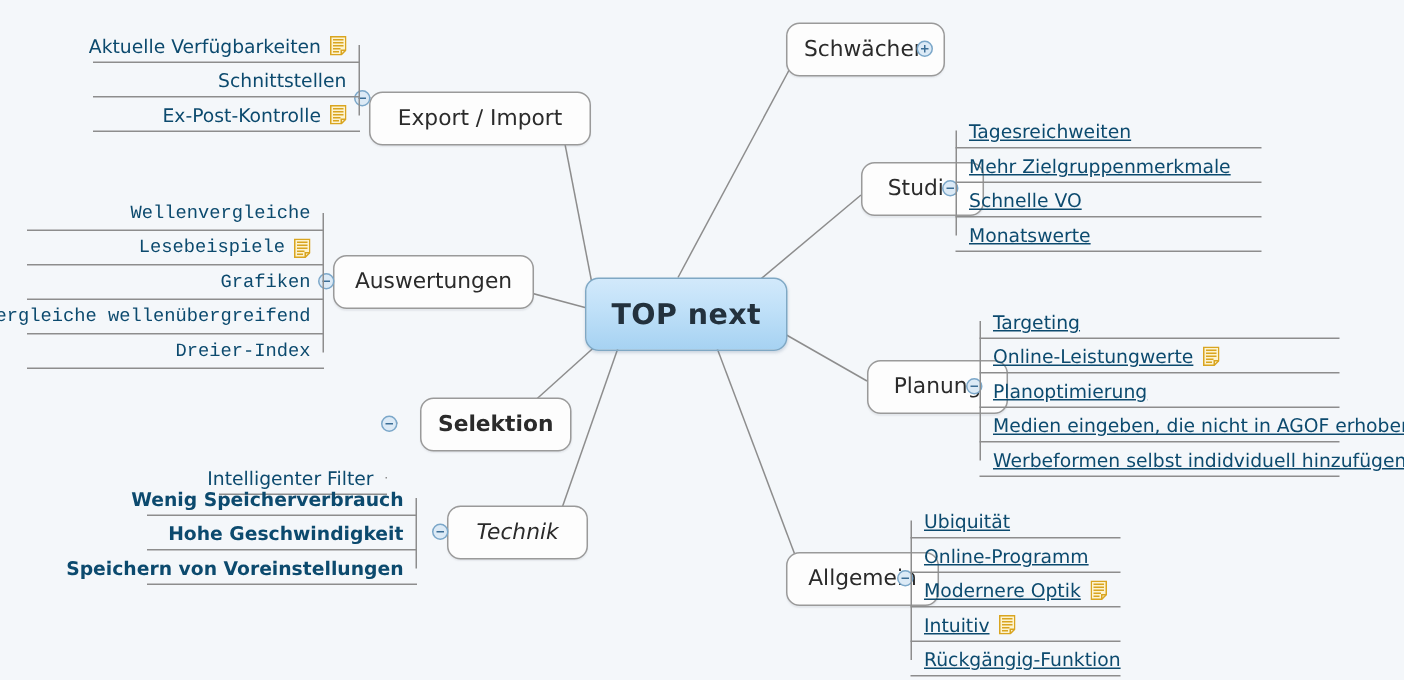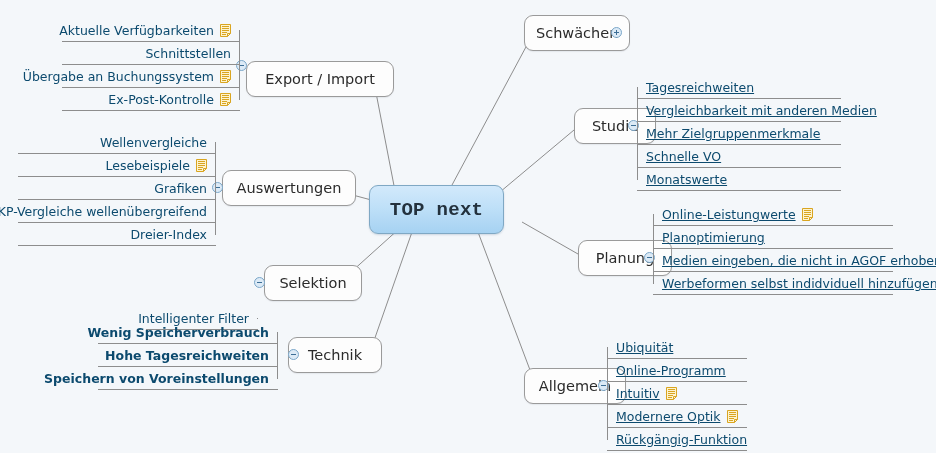--- a/index.html
+++ b/index.html
@@ -91,21 +91,21 @@
       <line x1="478" y1="232" x2="530" y2="370" stroke="#8d8d8d" stroke-width="1"></line>
       <line x1="240" y1="65" x2="247" y2="65" stroke="#8d8d8d" stroke-width="1"></line>
       <line x1="216" y1="187" x2="223" y2="187" stroke="#8d8d8d" stroke-width="1"></line>
       <line x1="258" y1="282" x2="265" y2="282" stroke="#8d8d8d" stroke-width="1"></line>
       <line x1="292" y1="354" x2="299" y2="354" stroke="#8d8d8d" stroke-width="1"></line>
       <line x1="637" y1="125" x2="628" y2="125" stroke="#8d8d8d" stroke-width="1"></line>
       <line x1="653" y1="257" x2="644" y2="257" stroke="#8d8d8d" stroke-width="1"></line>
       <line x1="607" y1="385" x2="598" y2="385" stroke="#8d8d8d" stroke-width="1"></line>
     </svg>
   <div id="nodes-layer">
-      <div class="central" style="left: 369px; top: 185px; width: 133px; height: 47px; font-family: Liberation Mono, monospace;">
+      <div class="central" style="left: 390px; top: 185px; width: 133px; height: 47px;">
         <span>TOP next</span>
       </div>
       <div class="branch" style="left: 246px; top: 48px; min-width: 124px; margin-top: 13px;">
         <span class="lbl">Export / Import</span>
       </div>
       <div class="marker" style="left: 236px; top: 60px;"></div>
       <div class="leafgroup left" style="top: 19px; width: 178px; left: 62px;">
         <div class="spine"></div>
         <div class="leaf">
           <span class="lbl">Aktuelle Verfügbarkeiten</span>
@@ -122,37 +122,20 @@
               </g>
             </svg>
           </span>
           <div class="uline"></div>
         </div>
         <div class="leaf">
           <span class="lbl">Schnittstellen</span>
           <div class="uline"></div>
         </div>
         <div class="leaf">
-          <span class="lbl">Übergabe an Buchungssystem</span>
-          <span class="note">
-            <svg width="11" height="13" viewBox="0 0 11 13">
-              <path d="M0.5 0.5 H10.5 V9.5 L7.5 12.5 H0.5 Z" fill="#fdf3cf" stroke="#d9a520" stroke-width="1"></path>
-              <path d="M10.5 9.5 H7.5 V12.5" fill="none" stroke="#d9a520" stroke-width="1"></path>
-              <g stroke="#d9a520" stroke-width="1">
-                <line x1="2" y1="2.5" x2="9" y2="2.5"></line>
-                <line x1="2" y1="4.5" x2="9" y2="4.5"></line>
-                <line x1="2" y1="6.5" x2="9" y2="6.5"></line>
-                <line x1="2" y1="8.5" x2="7" y2="8.5"></line>
-                <line x1="2" y1="10.5" x2="6" y2="10.5"></line>
-              </g>
-            </svg>
-          </span>
-          <div class="uline"></div>
-        </div>
-        <div class="leaf">
           <span class="lbl">Ex-Post-Kontrolle</span>
           <span class="note">
             <svg width="11" height="13" viewBox="0 0 11 13">
               <path d="M0.5 0.5 H10.5 V9.5 L7.5 12.5 H0.5 Z" fill="#fdf3cf" stroke="#d9a520" stroke-width="1"></path>
               <path d="M10.5 9.5 H7.5 V12.5" fill="none" stroke="#d9a520" stroke-width="1"></path>
               <g stroke="#d9a520" stroke-width="1">
                 <line x1="2" y1="2.5" x2="9" y2="2.5"></line>
                 <line x1="2" y1="4.5" x2="9" y2="4.5"></line>
                 <line x1="2" y1="6.5" x2="9" y2="6.5"></line>
                 <line x1="2" y1="8.5" x2="7" y2="8.5"></line>
@@ -160,21 +143,21 @@
               </g>
             </svg>
           </span>
           <div class="uline"></div>
         </div>
       </div>
       <div class="branch" style="left: 222px; top: 170px; min-width: 110px;">
         <span class="lbl">Auswertungen</span>
       </div>
       <div class="marker" style="left: 212px; top: 182px;"></div>
-      <div class="leafgroup left" style="top: 131px; width: 198px; left: 18px;">
+      <div class="leafgroup left" style="top: 131px; width: 198px; left: 18px; font-family: Liberation Mono, monospace;">
         <div class="spine"></div>
         <div class="leaf">
           <span class="lbl">Wellenvergleiche</span>
           <div class="uline"></div>
         </div>
         <div class="leaf">
           <span class="lbl">Lesebeispiele</span>
           <span class="note">
             <svg width="11" height="13" viewBox="0 0 11 13">
               <path d="M0.5 0.5 H10.5 V9.5 L7.5 12.5 H0.5 Z" fill="#fdf3cf" stroke="#d9a520" stroke-width="1"></path>
@@ -196,43 +179,43 @@
         </div>
         <div class="leaf">
           <span class="lbl">TKP-Vergleiche wellenübergreifend</span>
           <div class="uline"></div>
         </div>
         <div class="leaf">
           <span class="lbl">Dreier-Index</span>
           <div class="uline"></div>
         </div>
       </div>
-      <div class="branch" style="left: 264px; top: 265px; min-width: 74px;">
+      <div class="branch" style="left: 280px; top: 265px; min-width: 74px; font-weight: bold;">
         <span class="lbl">Selektion</span>
       </div>
       <div class="marker" style="left: 254px; top: 277px;"></div>
       <div class="leafgroup left" style="top: 267px; width: 112px; left: 146px; margin-top: 40px;">
         <div class="spine"></div>
         <div class="leaf">
           <span class="lbl">Intelligenter Filter</span>
           <div class="uline"></div>
         </div>
       </div>
-      <div class="branch" style="left: 288px; top: 337px; min-width: 70px;">
+      <div class="branch" style="left: 298px; top: 337px; min-width: 70px; font-style: italic;">
         <span class="lbl">Technik</span>
       </div>
       <div class="marker" style="left: 288px; top: 349px;"></div>
       <div class="leafgroup left" style="top: 321px; width: 180px; left: 98px; font-weight: bold;">
         <div class="spine"></div>
         <div class="leaf">
           <span class="lbl">Wenig Speicherverbrauch</span>
           <div class="uline"></div>
         </div>
         <div class="leaf">
-          <span class="lbl">Hohe Tagesreichweiten</span>
+          <span class="lbl">Hohe Geschwindigkeit</span>
           <div class="uline"></div>
         </div>
         <div class="leaf">
           <span class="lbl">Speichern von Voreinstellungen</span>
           <div class="uline"></div>
         </div>
       </div>
       <div class="branch" style="left: 524px; top: 15px; min-width: 82px;">
         <span class="lbl">Schwächen</span>
       </div>
@@ -241,43 +224,43 @@
         <span class="lbl">Studie</span>
       </div>
       <div class="marker" style="left: 628px; top: 120px;"></div>
       <div class="leafgroup right" style="top: 76px; width: 204px; left: 637px;">
         <div class="spine"></div>
         <div class="leaf">
           <span class="lbl">Tagesreichweiten</span>
           <div class="uline"></div>
         </div>
         <div class="leaf">
-          <span class="lbl">Vergleichbarkeit mit anderen Medien</span>
-          <div class="uline"></div>
-        </div>
-        <div class="leaf">
           <span class="lbl">Mehr Zielgruppenmerkmale</span>
           <div class="uline"></div>
         </div>
         <div class="leaf">
           <span class="lbl">Schnelle VO</span>
           <div class="uline"></div>
         </div>
         <div class="leaf">
           <span class="lbl">Monatswerte</span>
           <div class="uline"></div>
         </div>
       </div>
       <div class="branch" style="left: 578px; top: 240px; min-width: 70px;">
         <span class="lbl">Planung</span>
       </div>
       <div class="marker" style="left: 644px; top: 252px;"></div>
       <div class="leafgroup right" style="top: 203px; width: 240px; left: 653px;">
         <div class="spine"></div>
         <div class="leaf">
+          <span class="lbl">Targeting</span>
+          <div class="uline"></div>
+        </div>
+        <div class="leaf">
           <span class="lbl">Online-Leistungwerte</span>
           <span class="note">
             <svg width="11" height="13" viewBox="0 0 11 13">
               <path d="M0.5 0.5 H10.5 V9.5 L7.5 12.5 H0.5 Z" fill="#fdf3cf" stroke="#d9a520" stroke-width="1"></path>
               <path d="M10.5 9.5 H7.5 V12.5" fill="none" stroke="#d9a520" stroke-width="1"></path>
               <g stroke="#d9a520" stroke-width="1">
                 <line x1="2" y1="2.5" x2="9" y2="2.5"></line>
                 <line x1="2" y1="4.5" x2="9" y2="4.5"></line>
                 <line x1="2" y1="6.5" x2="9" y2="6.5"></line>
                 <line x1="2" y1="8.5" x2="7" y2="8.5"></line>
@@ -308,38 +291,38 @@
         <div class="spine"></div>
         <div class="leaf">
           <span class="lbl">Ubiquität</span>
           <div class="uline"></div>
         </div>
         <div class="leaf">
           <span class="lbl">Online-Programm</span>
           <div class="uline"></div>
         </div>
         <div class="leaf">
+          <span class="lbl">Modernere Optik</span>
+          <span class="note">
+            <svg width="11" height="13" viewBox="0 0 11 13">
+              <path d="M0.5 0.5 H10.5 V9.5 L7.5 12.5 H0.5 Z" fill="#fdf3cf" stroke="#d9a520" stroke-width="1"></path>
+              <path d="M10.5 9.5 H7.5 V12.5" fill="none" stroke="#d9a520" stroke-width="1"></path>
+              <g stroke="#d9a520" stroke-width="1">
+                <line x1="2" y1="2.5" x2="9" y2="2.5"></line>
+                <line x1="2" y1="4.5" x2="9" y2="4.5"></line>
+                <line x1="2" y1="6.5" x2="9" y2="6.5"></line>
+                <line x1="2" y1="8.5" x2="7" y2="8.5"></line>
+                <line x1="2" y1="10.5" x2="6" y2="10.5"></line>
+              </g>
+            </svg>
+          </span>
+          <div class="uline"></div>
+        </div>
+        <div class="leaf">
           <span class="lbl">Intuitiv</span>
-          <span class="note">
-            <svg width="11" height="13" viewBox="0 0 11 13">
-              <path d="M0.5 0.5 H10.5 V9.5 L7.5 12.5 H0.5 Z" fill="#fdf3cf" stroke="#d9a520" stroke-width="1"></path>
-              <path d="M10.5 9.5 H7.5 V12.5" fill="none" stroke="#d9a520" stroke-width="1"></path>
-              <g stroke="#d9a520" stroke-width="1">
-                <line x1="2" y1="2.5" x2="9" y2="2.5"></line>
-                <line x1="2" y1="4.5" x2="9" y2="4.5"></line>
-                <line x1="2" y1="6.5" x2="9" y2="6.5"></line>
-                <line x1="2" y1="8.5" x2="7" y2="8.5"></line>
-                <line x1="2" y1="10.5" x2="6" y2="10.5"></line>
-              </g>
-            </svg>
-          </span>
-          <div class="uline"></div>
-        </div>
-        <div class="leaf">
-          <span class="lbl">Modernere Optik</span>
           <span class="note">
             <svg width="11" height="13" viewBox="0 0 11 13">
               <path d="M0.5 0.5 H10.5 V9.5 L7.5 12.5 H0.5 Z" fill="#fdf3cf" stroke="#d9a520" stroke-width="1"></path>
               <path d="M10.5 9.5 H7.5 V12.5" fill="none" stroke="#d9a520" stroke-width="1"></path>
               <g stroke="#d9a520" stroke-width="1">
                 <line x1="2" y1="2.5" x2="9" y2="2.5"></line>
                 <line x1="2" y1="4.5" x2="9" y2="4.5"></line>
                 <line x1="2" y1="6.5" x2="9" y2="6.5"></line>
                 <line x1="2" y1="8.5" x2="7" y2="8.5"></line>
                 <line x1="2" y1="10.5" x2="6" y2="10.5"></line>

